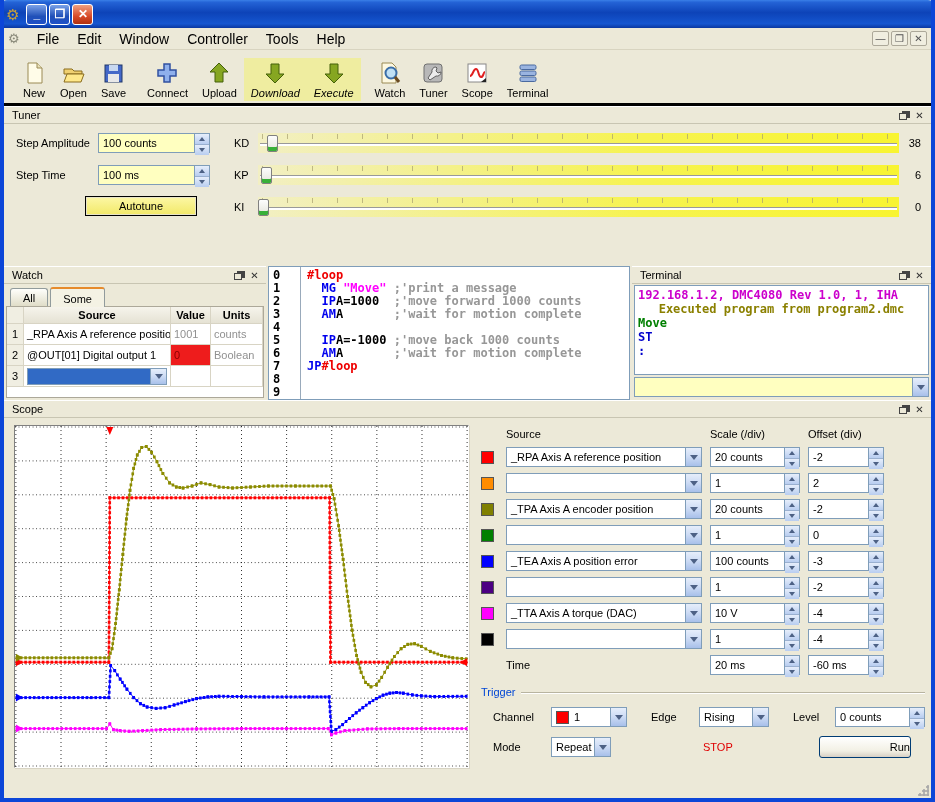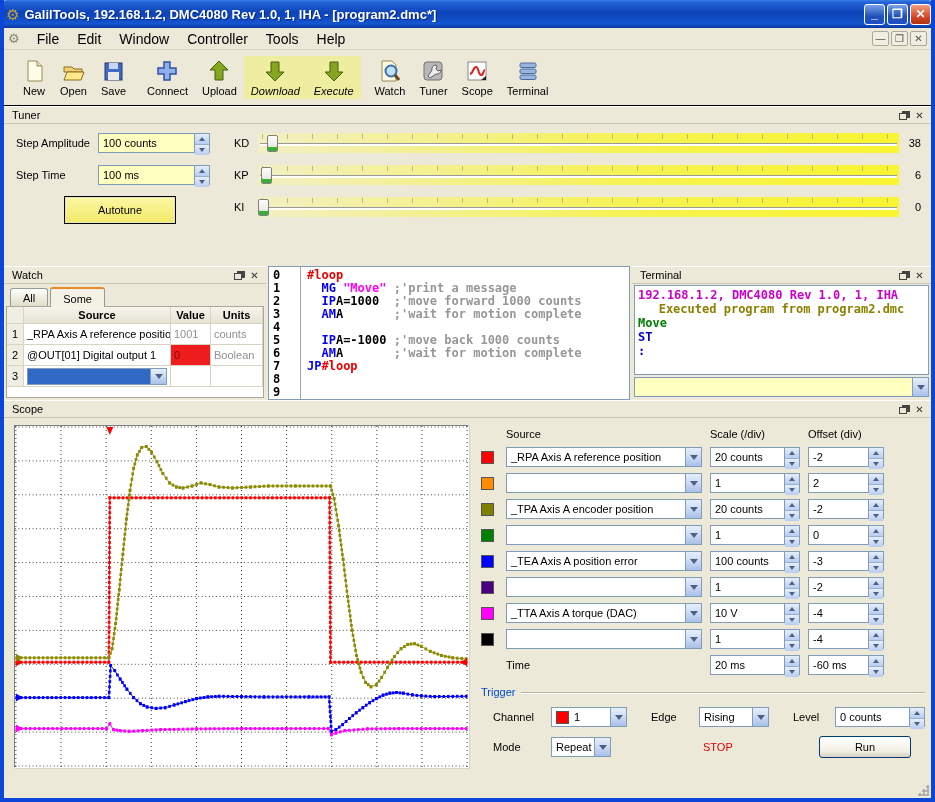--- a/index.html
+++ b/index.html
@@ -20,22 +20,22 @@
   .tb-btn.close { background:linear-gradient(180deg,#f0a080,#d84a28 60%,#b03010); }
   
   .menubar { height:22px; flex:0 0 22px; display:flex; align-items:center; background:#ece9d8;
       border-bottom:1px solid #d8d4c0; padding:0 4px; }
   .mdi-gear { color:#8a8a7a; font-size:13px; margin-right:8px; }
   .menu-item { font-size:14px; padding:3px 9px; color:#000; }
   .menubar-spacer { flex:1; }
   .mdi-btn { width:17px; height:15px; margin-left:2px; border:1px solid #aca899; border-radius:2px;
       background:#f0eee0; color:#555; font-size:10px; display:flex; align-items:center; justify-content:center; line-height:1; }
   
-  .toolbar { height:56px; flex:0 0 56px; display:flex; align-items:center; background:#ece9d8;
-      border-bottom:1px solid #000000; padding:2px 10px 2px 0; }
+  .toolbar { height:56px; flex:0 0 56px; display:flex; align-items:flex-end; background:#ece9d8;
+      border-bottom:3px solid #000000; padding:2px 10px 2px 0; }
   .drag-handle { width:7px; margin:4px 2px; border-left:2px dotted #b8b4a0; }
   .tbtn { display:flex; flex-direction:column; align-items:center; justify-content:flex-end;
       padding:3px 7px 2px; font-size:11px; color:#000; background:transparent; border:none; gap:2px; }
   .tbtn.hl { background:#efeda0;font-style:italic; }
   .tbtn svg { width:24px; height:24px; }
   .tsep { width:1px; background:#c0bcaa; margin:4px 3px; box-shadow:1px 0 0 #fff; }
   
   .phdr { height:18px; flex:0 0 18px; display:flex; align-items:center; padding:0 4px 0 8px;
       background:#ece9d8; border-top:1px solid #fff; border-bottom:1px solid #c8c5b2; font-size:11px; }
   .phdr .ptitle { flex:1; }
@@ -56,21 +56,21 @@
       background:linear-gradient(180deg,#e6eefb,#b8cdf0); }
   .spin-btns i:first-child { border-bottom:1px solid #9ab0d0; }
   .spin-btns i.up::after { content:''; border:3px solid transparent; border-bottom:4px solid #4d6185; margin-bottom:3px;}
   .spin-btns i.dn::after { content:''; border:3px solid transparent; border-top:4px solid #4d6185; margin-top:3px;}
   
   .tuner-body { flex:0 0 140px; display:flex; padding:8px 6px 4px 12px; background:#ece9d8; }
   .tuner-left { width:218px; }
   .trow { display:flex; align-items:center; height:22px; margin-bottom:10px; }
   .trow .tlabel { width:82px; font-size:11px; }
   .trow .tctl { width:112px; }
-  .autotune { width:112px; height:28px; margin-left:48px; font-size:11px;
+  .autotune { width:112px; height:20px; margin-left:69px; font-size:11px;
       background:linear-gradient(180deg,#fcf7a5,#f2e968); border:1px solid #000; box-shadow:0 0 0 1px #e8e4c8 inset; }
   .tuner-right { flex:1; }
   .srow { display:flex; align-items:center; height:22px; margin-bottom:10px; }
   .srow .slabel { width:24px; font-size:11px; }
   .slider { flex:1; height:20px; position:relative; background:linear-gradient(90deg,#f2efc4,#f6f350 60%,#f8f431); }
   .slider .ticks { position:absolute; top:1px; left:4px; right:4px; height:5px;
       background:repeating-linear-gradient(90deg,#a8a070 0 1px,transparent 1px 25px); opacity:.7; }
   .slider .groove { position:absolute; left:2px; right:2px; top:10px; height:3px; background:#fff; border-top:1px solid #999; }
   .slider .handle { position:absolute; top:2px; width:11px; height:17px;
       background:linear-gradient(180deg,#fdfdfd,#e4e4da); border:1px solid #808080; border-radius:2px;
@@ -114,39 +114,38 @@
   .chart-wrap svg { width:100%; height:100%; display:block; }
   .scope-ctrls { flex:1; padding:6px 6px 0 10px; font-size:11px; }
   .sc-headrow { height:20px; display:grid; grid-template-columns:17px 196px 90px 76px; column-gap:8px; align-items:center; }
   .sc-row { height:26px; display:grid; grid-template-columns:17px 196px 90px 76px; column-gap:8px; align-items:center; }
   .swatch { width:13px; height:13px; border:1px solid #555; }
   .trigger-hd { color:#0046d5; display:flex; align-items:center; margin:8px 0 6px; }
   .trigger-hd .line { flex:1; height:1px; background:#b8b4a0; margin-left:6px; box-shadow:0 1px 0 #fff; }
   .trig-row { display:flex; align-items:center; height:26px; margin-bottom:4px; }
   .trig-row label { display:inline-block; }
   .run-btn { width:92px; height:22px; font-size:11px; border:1px solid #003c74; border-radius:3px;
-      background:linear-gradient(180deg,#fff,#f2f0e4 70%,#d8d0c4); }
+      background:linear-gradient(180deg,#fff,#f2f0e4 70%,#d8d0c4);text-align:right; }
   .stop-txt { color:#e00000; font-weight:normal; }
   .resize-grip { position:absolute; right:2px; bottom:2px; width:12px; height:12px;
       background:radial-gradient(circle 1.5px at 3px 11px,#aaa 1.5px,transparent 2px),
                  radial-gradient(circle 1.5px at 7px 7px,#aaa 1.5px,transparent 2px),
                  radial-gradient(circle 1.5px at 11px 3px,#aaa 1.5px,transparent 2px),
                  radial-gradient(circle 1.5px at 7px 11px,#aaa 1.5px,transparent 2px),
                  radial-gradient(circle 1.5px at 11px 7px,#aaa 1.5px,transparent 2px),
                  radial-gradient(circle 1.5px at 11px 11px,#aaa 1.5px,transparent 2px); }
   .grid-line { stroke:#000; stroke-width:1; stroke-dasharray:1,3; opacity:.85; }
 </style>
 </head>
 <body>
 
 <div class="win">
 
   <div class="titlebar">
     <span class="app-icon">⚙</span>
-    <span class="title-text">GalilTools, 192.168.1.2, DMC4080 Rev 1.0, 1, IHA - [program2.dmc*]</span>
     <span style="display:flex" id="tb-btns">
         <span class="tb-btn">_</span>
         <span class="tb-btn">❐</span>
         <span class="tb-btn close">✕</span>
       </span>
   </div>
 
   <div class="menubar">
     <span class="mdi-gear">⚙</span>
     <span id="menus" style="display:flex">

